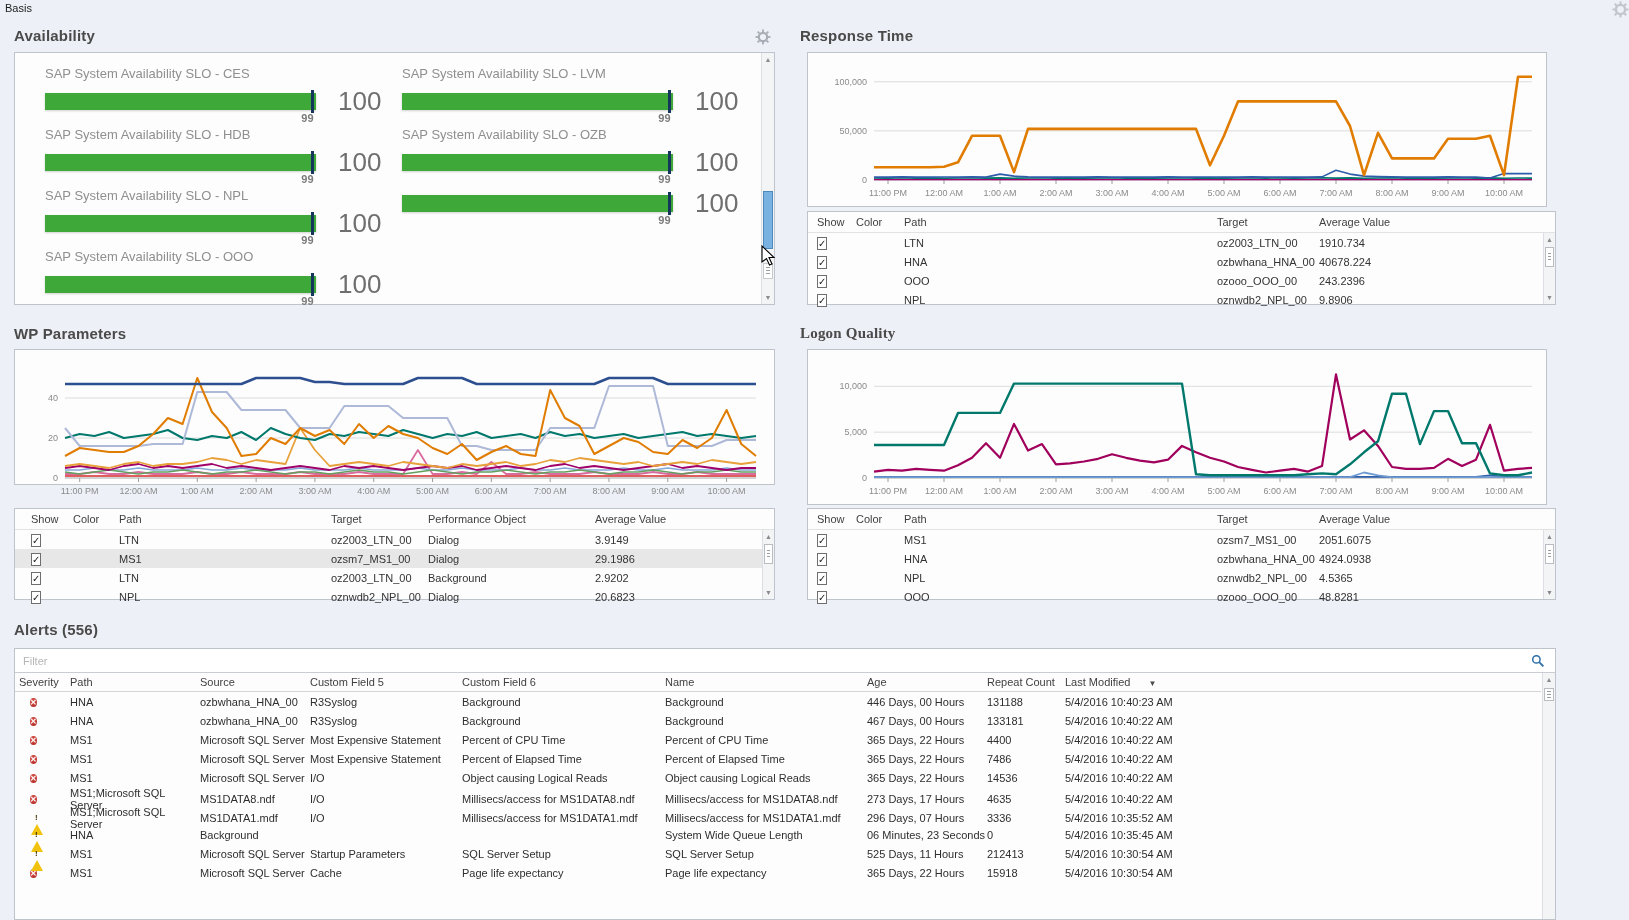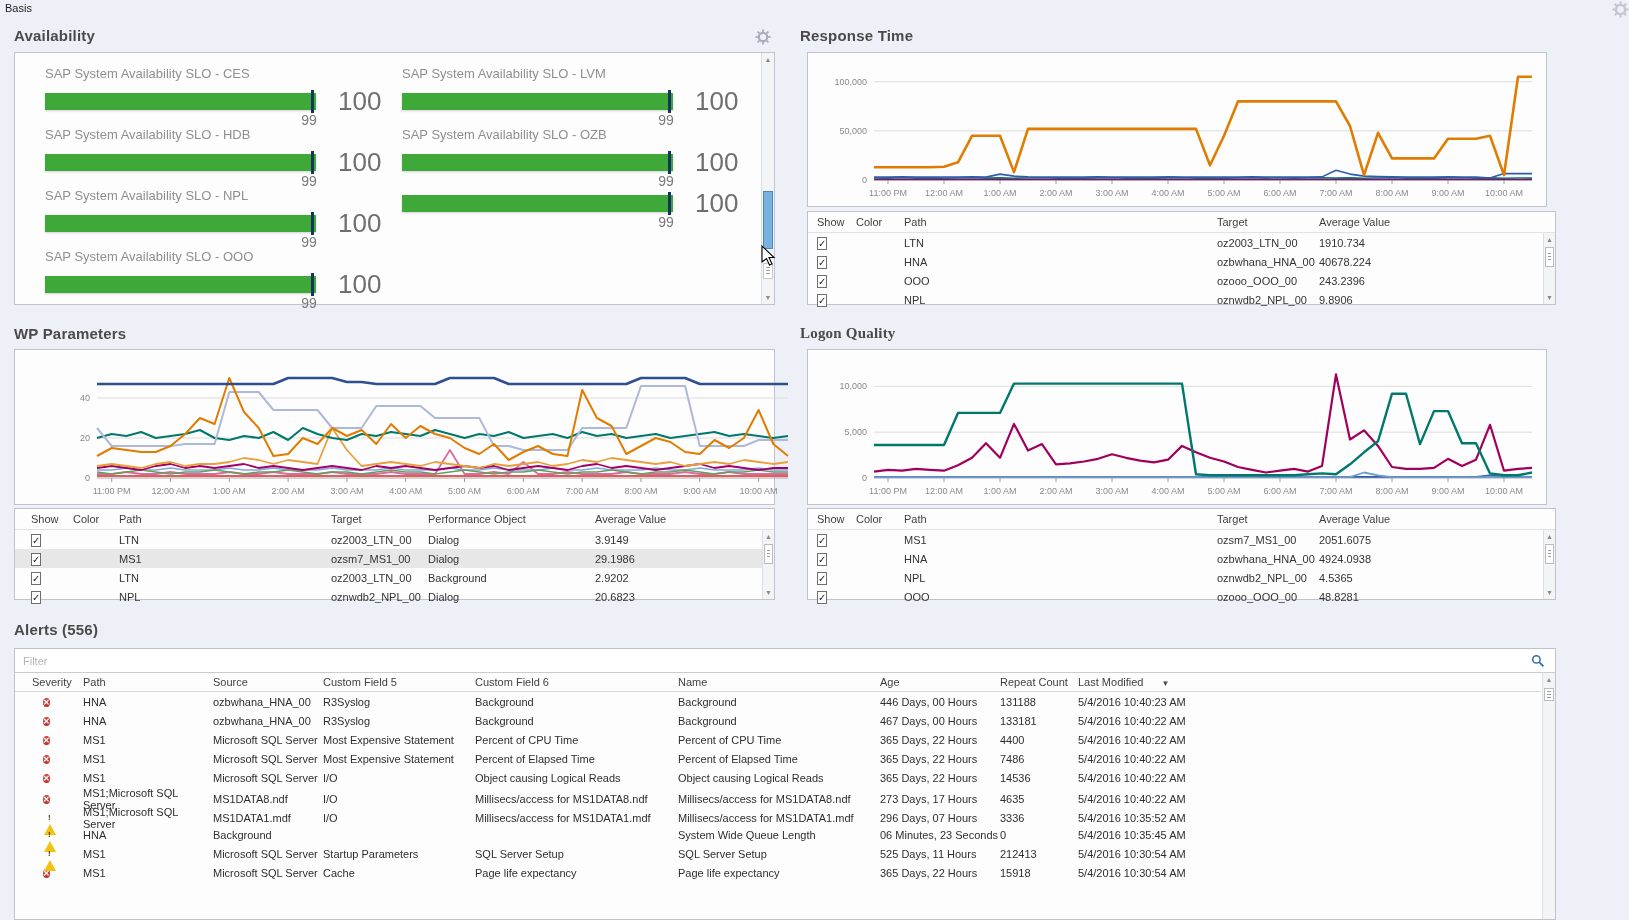--- a/index.html
+++ b/index.html
@@ -14,21 +14,21 @@
   .box { position:absolute; background:#fdfdfe; border:1px solid #bfc3cc; }
 
   
   .bullet-grid { position:absolute; left:30px; top:8px; display:grid; grid-template-columns:357px 357px; }
   .bullet { height:61px; position:relative; }
   .bullet-label { font-size:13px; color:#8f8f8f; padding-top:5px; }
   .bullet-row { display:flex; align-items:center; margin-top:7px; }
   .bar-wrap { position:relative; width:271px; height:17px; background:#e9ebee; box-shadow:0 1px 2px rgba(0,0,0,.18); }
   .bar-fill { position:absolute; left:0; top:0; bottom:0; background:#3ea838; }
   .bar-marker { position:absolute; top:-3px; width:3px; height:23px; background:#13365a; }
-  .bar-thr { position:absolute; top:19px; font-size:14px; color:#7a7a7a; }
+  .bar-thr { position:absolute; top:19px; font-size:11px; color:#7a7a7a;font-weight:bold; }
   .bullet-value { font-size:26px; color:#6f6f6f; font-weight:300; margin-left:22px; line-height:1; }
 
   .panel-gear { position:absolute; width:16px; height:16px; }
 
   
   .vscroll { position:absolute; background:#f3f4f6; border-left:1px solid #dcdee3; }
   .vs-btn { position:absolute; left:0; width:100%; height:13px; display:flex; align-items:center; justify-content:center; font-size:7px; color:#8a8a8a; background:#f3f4f6; }
   .vs-thumb { position:absolute; left:1px; right:1px; background:#cdced3; }
   .vs-thumb.blue { background:#79b1e0; border:1px solid #4d89bd; }
   .vs-thumb .grip { position:absolute; left:2px; right:2px; top:50%; height:7px; margin-top:-4px;
@@ -42,21 +42,21 @@
   .rt-cols { grid-template-columns:39px 48px 313px 102px 1fr; padding-left:9px; }
   .wp-cols { grid-template-columns:42px 46px 212px 97px 167px 1fr; padding-left:16px; }
   .checkbox { width:12px; height:12px; border:1px solid #6e6e6e; background:#fff; font-size:10px; line-height:10px; color:#1c1c1c; text-align:center; }
   .swatch { width:36px; height:11px; border-radius:1px; }
 
   
   .filter-row { position:absolute; left:0; top:0; right:0; height:24px; border-bottom:1px solid #c9ccd3; background:#fff;padding-left:17px; }
   .filter-input { position:absolute; left:0; top:0; width:100%; height:23px; border:0; outline:none; padding-left:8px; font-size:11px; color:#333; background:transparent; font-family:"Liberation Sans",sans-serif; }
   .filter-input::placeholder { color:#b5b5b5; }
   .search-icon { position:absolute; right:10px; top:5px; width:14px; height:14px; }
-  .al-grid { display:grid; grid-template-columns:51px 130px 110px 152px 203px 202px 120px 78px 1fr; padding-left:17px; align-items:center; }
+  .al-grid { display:grid; grid-template-columns:51px 130px 110px 152px 203px 202px 120px 78px 1fr; padding-left:4px; align-items:center; }
   .al-head { position:absolute; left:0; top:24px; right:14px; height:19px; font-size:11px; color:#3f3f3f; border-bottom:1px solid #d6d6d6; }
   .al-rows { position:absolute; left:0; top:43px; right:14px; }
   .al-row { height:19px; font-size:11px; color:#2e2e2e; }
   .sort-arrow { display:inline-block; margin-left:18px; font-size:8px; color:#4a4a4a; }
   .sev-error { width:13px; height:13px; margin-left:11px; border-radius:50%; background:radial-gradient(circle at 35% 30%, #d9534b, #b02a25); color:#fff; font-size:8px; font-weight:bold; line-height:13px; text-align:center; }
   .sev-warn { position:relative; width:0; height:0; margin-left:12px; border-left:6.5px solid transparent; border-right:6.5px solid transparent; border-bottom:11.5px solid #f2c30e; }
   .sev-warn span { position:absolute; left:-2px; top:1px; font-size:8px; font-weight:bold; color:#433700; }
 
   svg text { font-family:"Liberation Sans",sans-serif; }
   .cursor { position:absolute; left:761px; top:245px; z-index:50; }
@@ -262,21 +262,21 @@
       <div class="vscroll" style="right: 0px; top: 21px; bottom: 0px; width: 12px;">
         <span class="vs-btn" style="top: 0px;">▲</span>
         <div class="vs-thumb" style="top: 14px; height: 20px; background: rgb(255, 255, 255); border: 1px solid rgb(185, 188, 194);">
           <span class="grip"></span>
         </div>
         <span class="vs-btn" style="bottom: 0px;">▼</span>
       </div>
     </div>
 
   <h2 class="sec-title" style="left:14px;top:325px;">WP Parameters</h2>
-  <div class="box" style="left:14px;top:349px;width:761px;height:156px;padding-left:32px;">
+  <div class="box" style="left:14px;top:349px;width:761px;height:136px;">
     <div id="wp-chart"><svg width="759" height="154">
           <line x1="50" y1="48" x2="741" y2="48" stroke="#dcdcdc" stroke-width="1"></line>
           <text x="43" y="51" text-anchor="end" font-size="9" fill="#8a8a8a">40</text>
           <line x1="50" y1="88" x2="741" y2="88" stroke="#dcdcdc" stroke-width="1"></line>
           <text x="43" y="91" text-anchor="end" font-size="9" fill="#8a8a8a">20</text>
           <line x1="50" y1="128" x2="741" y2="128" stroke="#a9a9a9" stroke-width="1"></line>
           <text x="43" y="131" text-anchor="end" font-size="9" fill="#8a8a8a">0</text>
           <line x1="64.70212765957447" y1="128" x2="64.70212765957447" y2="132" stroke="#9c9c9c" stroke-width="1"></line>
           <text x="64.70212765957447" y="144" text-anchor="middle" font-size="9" fill="#8a8a8a">11:00 PM</text>
           <line x1="123.51063829787235" y1="128" x2="123.51063829787235" y2="132" stroke="#9c9c9c" stroke-width="1"></line>

